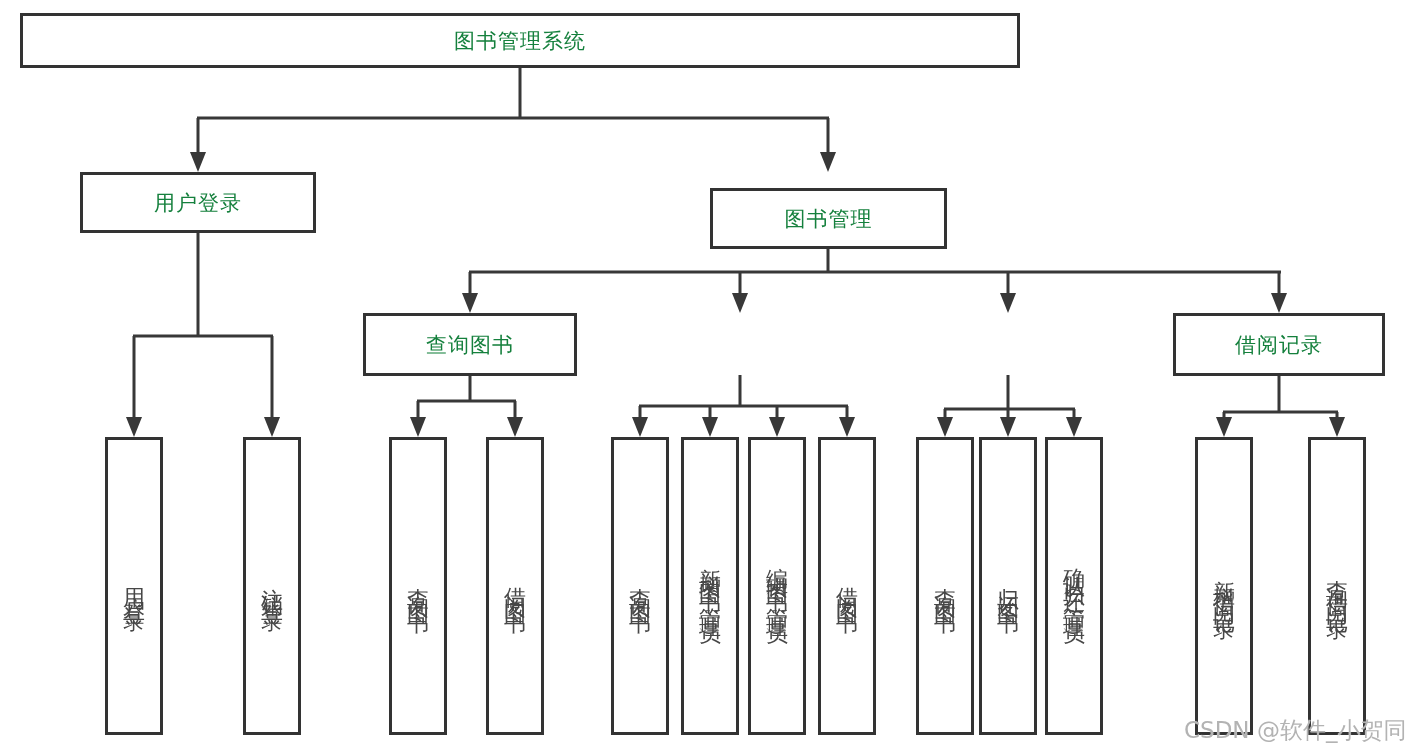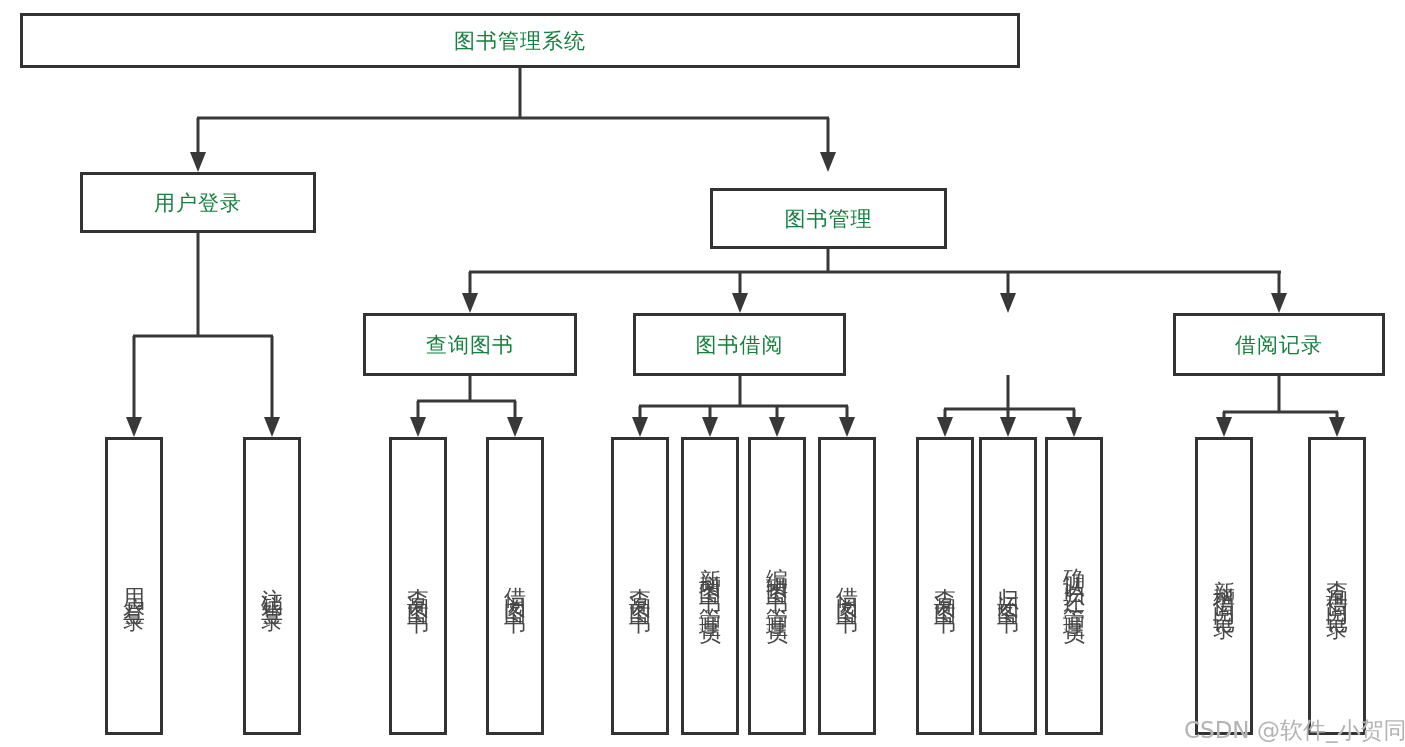--- a/index.html
+++ b/index.html
@@ -135,23 +135,20 @@
   <div class="node hbox" style="left:80px; top:172px; width:236px;">
     <span class="lbl">用户登录</span>
   </div>
   <div class="node hbox" style="left:710px; top:188px; width:237px;">
     <span class="lbl">图书管理</span>
   </div>
 
   <div class="node hbox" style="left:363px; top:313px; width:214px; height:63px;">
     <span class="lbl">查询图书</span>
   </div>
-  <div class="node hbox" style="left:633px; top:313px; width:213px; height:63px;">
-    <span class="lbl">图书借阅</span>
-  </div>
   <div class="node hbox" style="left:1173px; top:313px; width:212px; height:63px;">
     <span class="lbl">借阅记录</span>
   </div>
 
   <div class="node vbox" style="left:105px;">
     <span class="lbl">用户登录</span>
   </div>
   <div class="node vbox" style="left:243px;">
     <span class="lbl">注销登录</span>
   </div>

